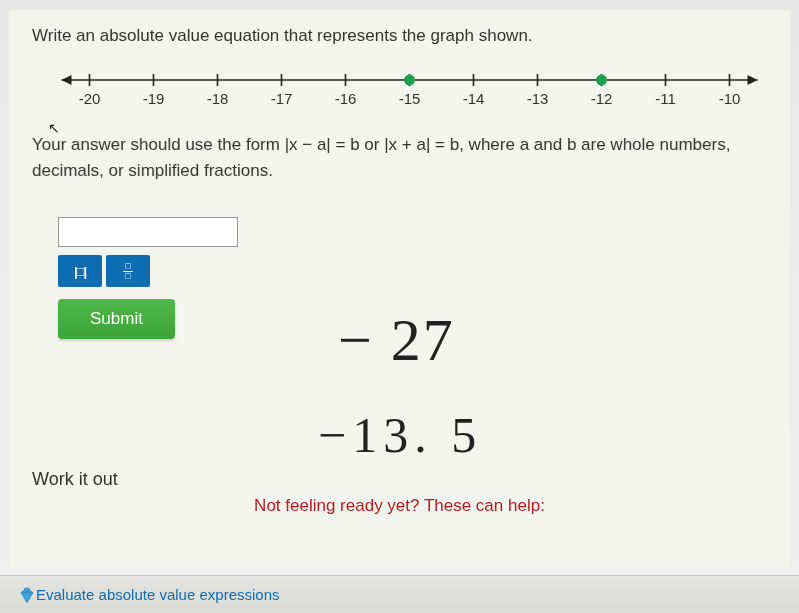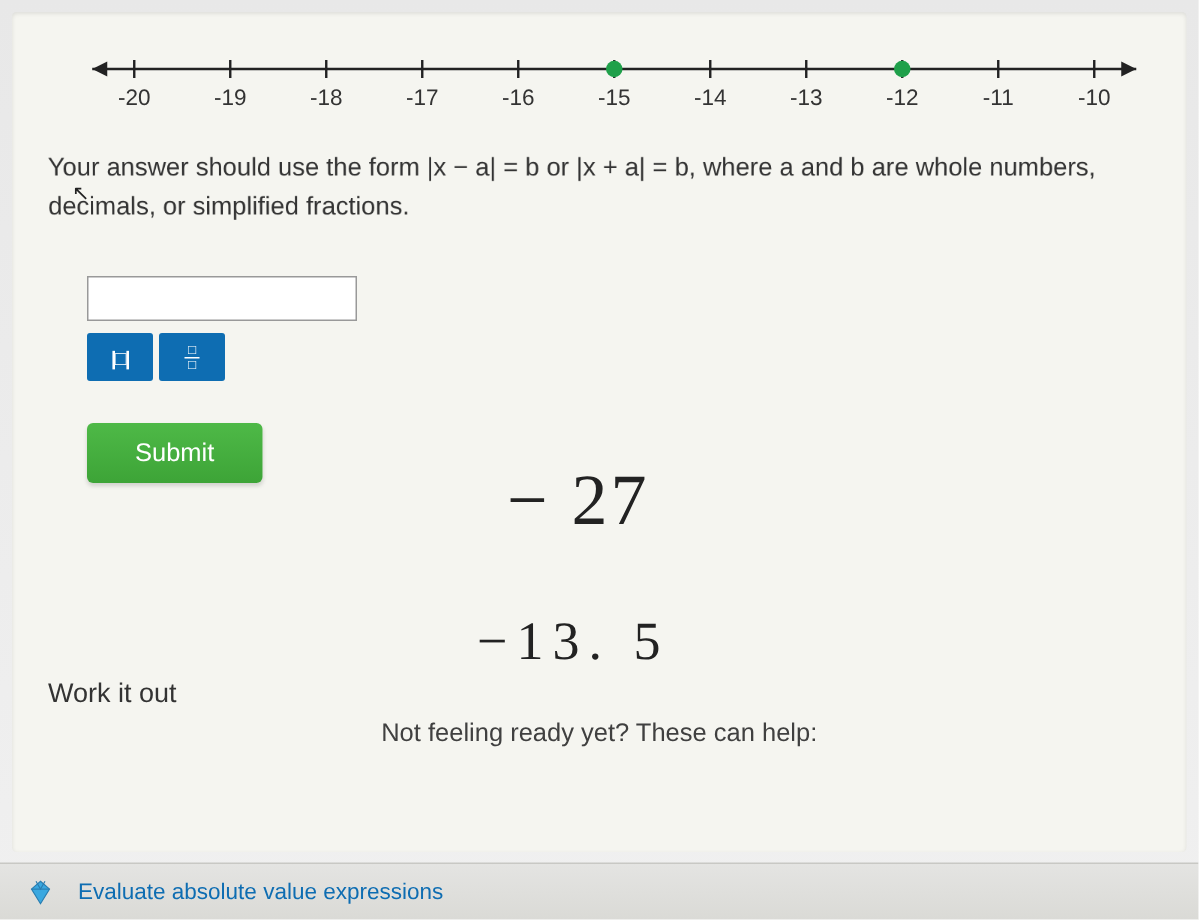--- a/index.html
+++ b/index.html
@@ -61,96 +61,97 @@
       width: 44px;
       height: 32px;
       display: flex;
       align-items: center;
       justify-content: center;
       font-size: 14px;
       cursor: pointer;
       border-radius: 2px;
     }
     .submit-btn {
-      margin-top: 28px;
+      margin-top: 12px;
       margin-left: 26px;
       background: linear-gradient(180deg, #4eb947 0%, #3da437 100%);
       color: #fff;
       border: none;
       padding: 10px 32px;
       font-size: 17px;
       border-radius: 4px;
       cursor: pointer;
       box-shadow: 0 2px 3px rgba(0,0,0,0.15);
     }
     .handwriting {
       position: absolute;
       font-family: 'Comic Sans MS', cursive;
       color: #222;
       pointer-events: none;
     }
-    .hw1 { top: 298px; left: 330px; font-size: 48px; font-weight: 400; letter-spacing: 2px; }
-    .hw2 { top: 398px; left: 310px; font-size: 36px; font-weight: 400; letter-spacing: 6px; }
+    .hw1 { top: 298px; left: 330px; font-size: 60px; font-weight: 400; letter-spacing: 2px; }
+    .hw2 { top: 398px; left: 310px; font-size: 50px; font-weight: 400; letter-spacing: 6px; }
     .cursor-annotation {
       position: absolute;
       top: 112px;
       left: 40px;
       font-size: 14px;
       color: #222;
       pointer-events: none;
     }
     .work-it-out {
       text-align: left;
       color: #333;
       font-size: 18px;
       margin-top: 130px;
     }
     .not-ready {
       text-align: center;
-      color: #404040;
+      color: #b91c1c;
       font-size: 17px;
       margin-top: 6px;
     }
     .footer-links {
       position: absolute;
       bottom: 0;
       left: 0;
       right: 0;
       height: 38px;
       display: flex;
       align-items: center;
       padding: 0 18px;
       background: linear-gradient(180deg, #e4e4e2 0%, #dadad6 100%);
       border-top: 1px solid #c8c8c4;
       justify-content: space-between;
     }
     .footer-link-left, .footer-link-right {
       display: flex;
       align-items: center;
-      gap: 16px;
+      gap: 0;
       color: #0e6db2;
       font-size: 15px;
       cursor: pointer;
     }
     .footer-icon {
       width: 18px;
       height: 18px;
       flex-shrink: 0;
     }
     .fraction-icon { display:inline-block; text-align:center; line-height:0.9; }
     .fraction-icon .n { display:block; border-bottom:1px solid #fff; font-size:9px; padding:0 2px;}
     .fraction-icon .d { display:block; font-size:9px; padding:0 2px;}
     .abs-icon { font-size:13px; letter-spacing:-1px; font-weight:bold; }
     .chart-data-key {  }
   </style>
 </head>
 <body>
 
 <div class="main-panel">
 
+  <div class="question-text">Write an absolute value equation that represents the graph shown.</div>
 
   <svg class="number-line chart-data-key" viewBox="0 0 720 56">
     <g id="nline">
         <line x1="22" y1="20" x2="718" y2="20" stroke="#222" stroke-width="1.6"></line>
         <polygon points="22,20 32,15 32,25" fill="#222"></polygon>
         <polygon points="718,20 708,15 708,25" fill="#222"></polygon>
         <line x1="50" y1="14" x2="50" y2="26" stroke="#222" stroke-width="1.6"></line>
         <text x="50" y="44" text-anchor="middle" font-size="15" fill="#333" font-family="Arial">-20</text>
         <line x1="114" y1="14" x2="114" y2="26" stroke="#222" stroke-width="1.6"></line>
         <text x="114" y="44" text-anchor="middle" font-size="15" fill="#333" font-family="Arial">-19</text>

